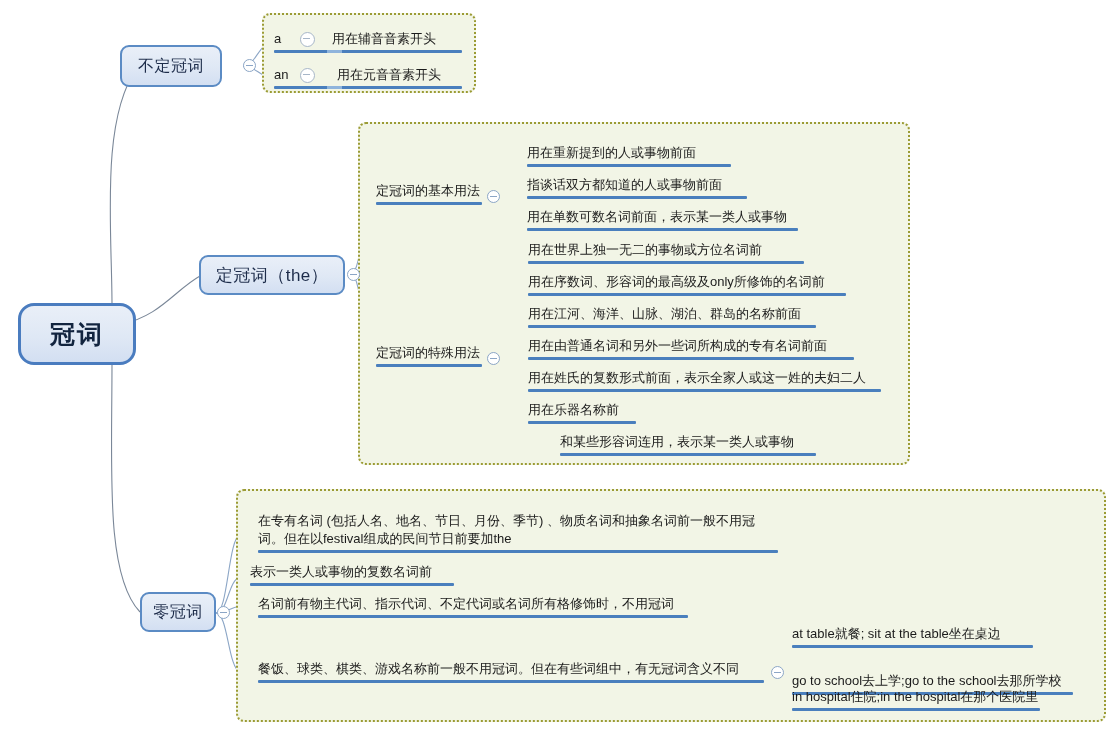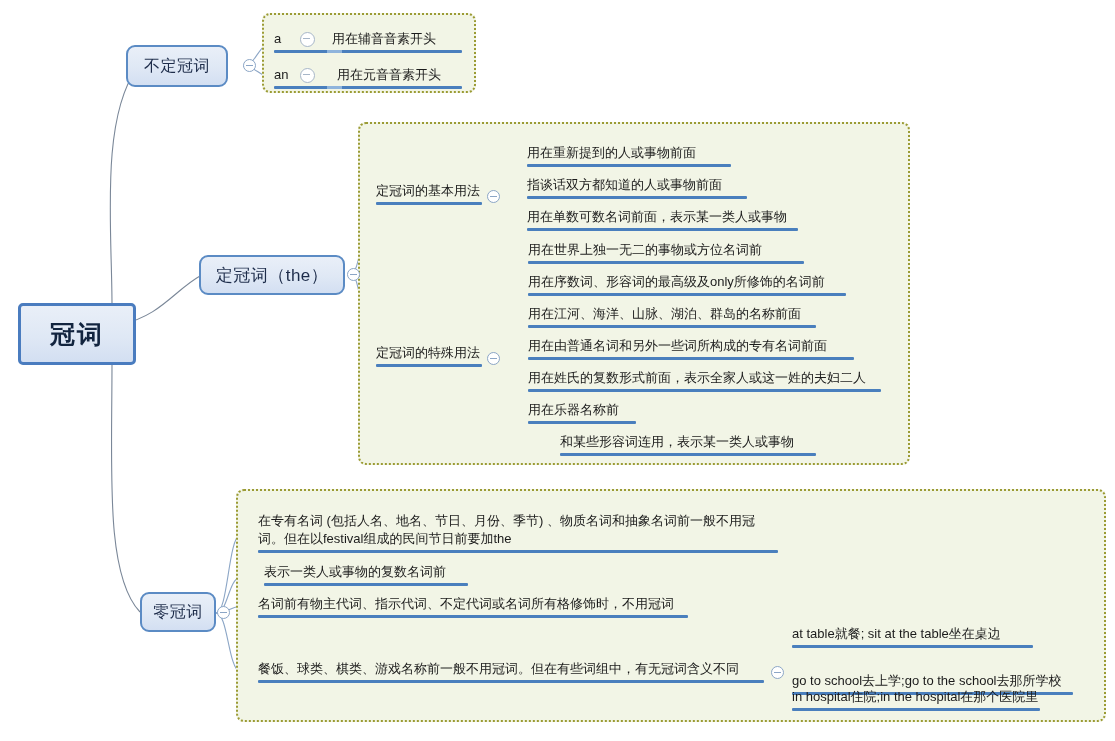--- a/index.html
+++ b/index.html
@@ -21,21 +21,21 @@
     border:2px solid #5b8bc4;
     border-radius:9px;
     background:linear-gradient(180deg,#e9eff8 0%,#dfe8f5 55%,#d3dff2 100%);
     color:#1d2c4a;
     display:flex;align-items:center;justify-content:center;
     white-space:nowrap;
     letter-spacing:.5px;
   }
   .node.root{
     border:3px solid #4a7cbf;
-    border-radius:5px;
+    border-radius:16px;
     font-size:25px;
     font-weight:700;
     color:#12243f;
     letter-spacing:2px;
   }
   .node.branch{font-size:16px;}
 
   
   .dotbox{
     position:absolute;
@@ -130,21 +130,21 @@
   </svg>
 
   <div class="dotbox" style="left:262px;top:13px;width:214px;height:80px;"></div>
   <div class="dotbox" style="left:358px;top:122px;width:552px;height:343px;"></div>
   <div class="dotbox" style="left:236px;top:489px;width:870px;height:233px;"></div>
 
   <div class="node root" style="left:18px;top:303px;width:118px;height:62px;">
     <span>冠词</span>
   </div>
 
-  <div class="node branch" style="left:126px;top:45px;width:102px;height:42px;align-items:center;">
+  <div class="node branch" style="left:120px;top:45px;width:102px;height:42px;align-items:center;">
     <span>不定冠词</span>
   </div>
   <div class="toggle" style="left:243px;top:59px;"></div>
 
   <div class="leaf" style="left:272px;top:30px;width:190px;">
     <span class="txt" style="display:flex;align-items:center;">
       <span style="display:inline-block;width:26px;">a</span>
       <span style="display:inline-block;width:13px;height:13px;border:1px solid #a7b6c8;border-radius:50%;background:#fff;position:relative;">
         <span style="position:absolute;left:2px;top:5px;width:7px;height:1px;background:#a7b6c8;"></span>
       </span>
@@ -225,21 +225,21 @@
 
   <div class="node branch" style="left:140px;top:592px;width:76px;height:40px;">
     <span>零冠词</span>
   </div>
   <div class="toggle" style="left:217px;top:606px;"></div>
 
   <div class="leaf wrap" style="left:256px;top:512px;width:522px;">
     <span class="txt" style="width:500px;">在专有名词 (包括人名、地名、节日、月份、季节) 、物质名词和抽象名词前一般不用冠词。但在以festival组成的民间节日前要加the</span>
     <span class="rule"></span>
   </div>
-  <div class="leaf" style="left:262px;top:563px;width:206px;">
+  <div class="leaf" style="left:248px;top:563px;width:206px;">
     <span class="txt">表示一类人或事物的复数名词前</span>
     <span class="rule"></span>
   </div>
   <div class="leaf" style="left:256px;top:595px;width:432px;">
     <span class="txt">名词前有物主代词、指示代词、不定代词或名词所有格修饰时，不用冠词</span>
     <span class="rule"></span>
   </div>
 
   <div class="leaf" style="left:256px;top:660px;width:508px;font-family:Liberation Serif, serif;">
     <span class="txt">餐饭、球类、棋类、游戏名称前一般不用冠词。但在有些词组中，有无冠词含义不同</span>

